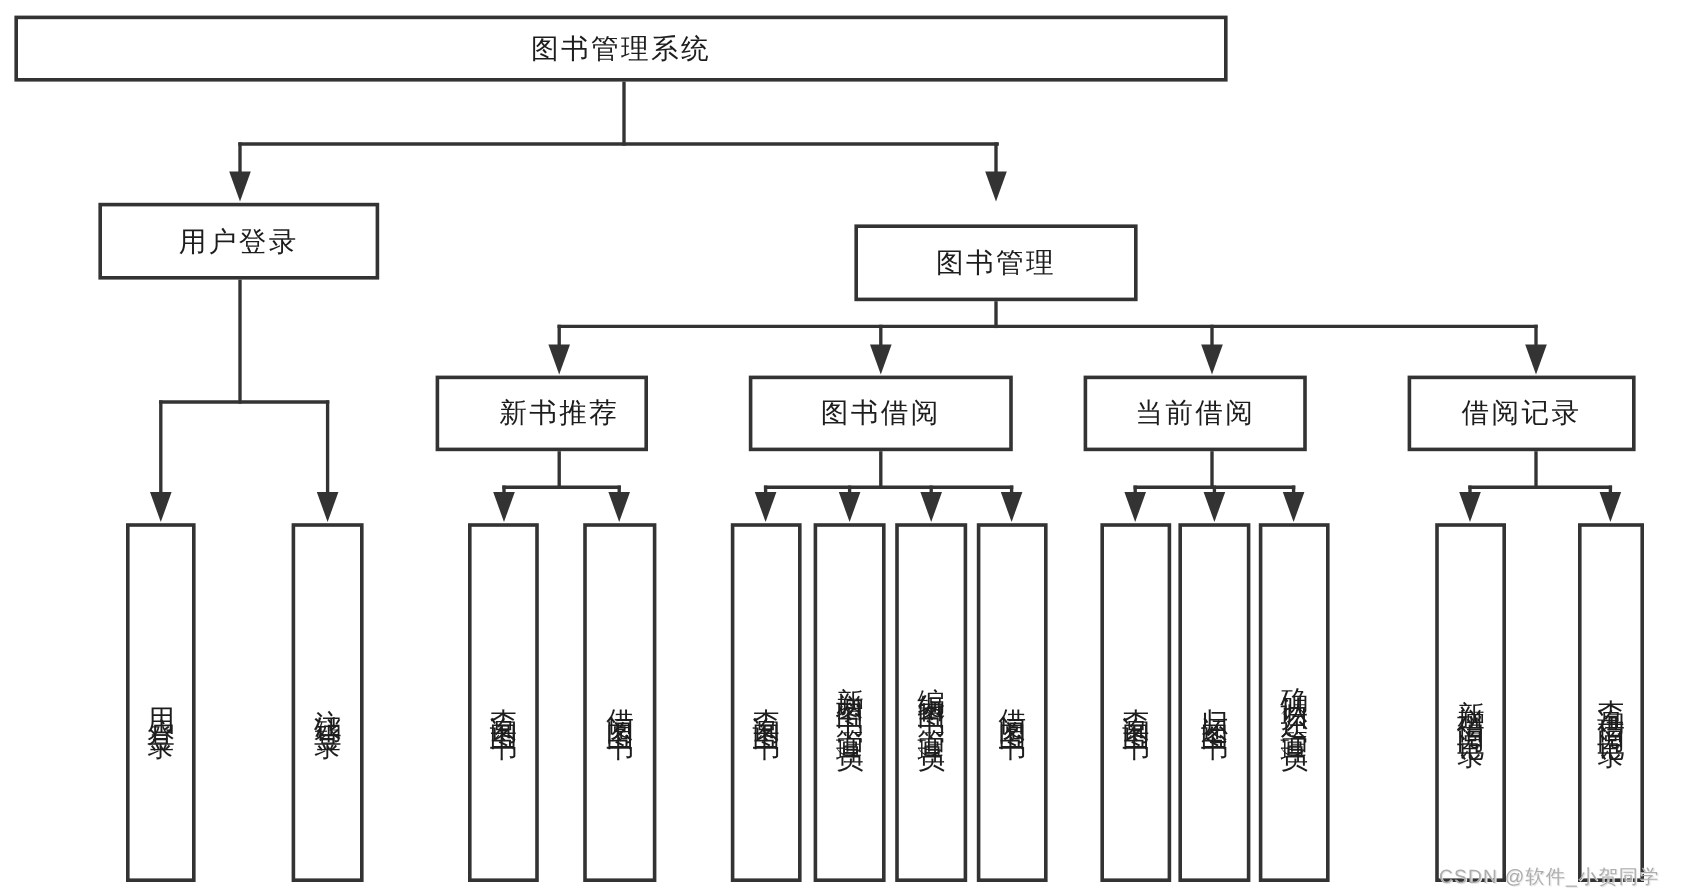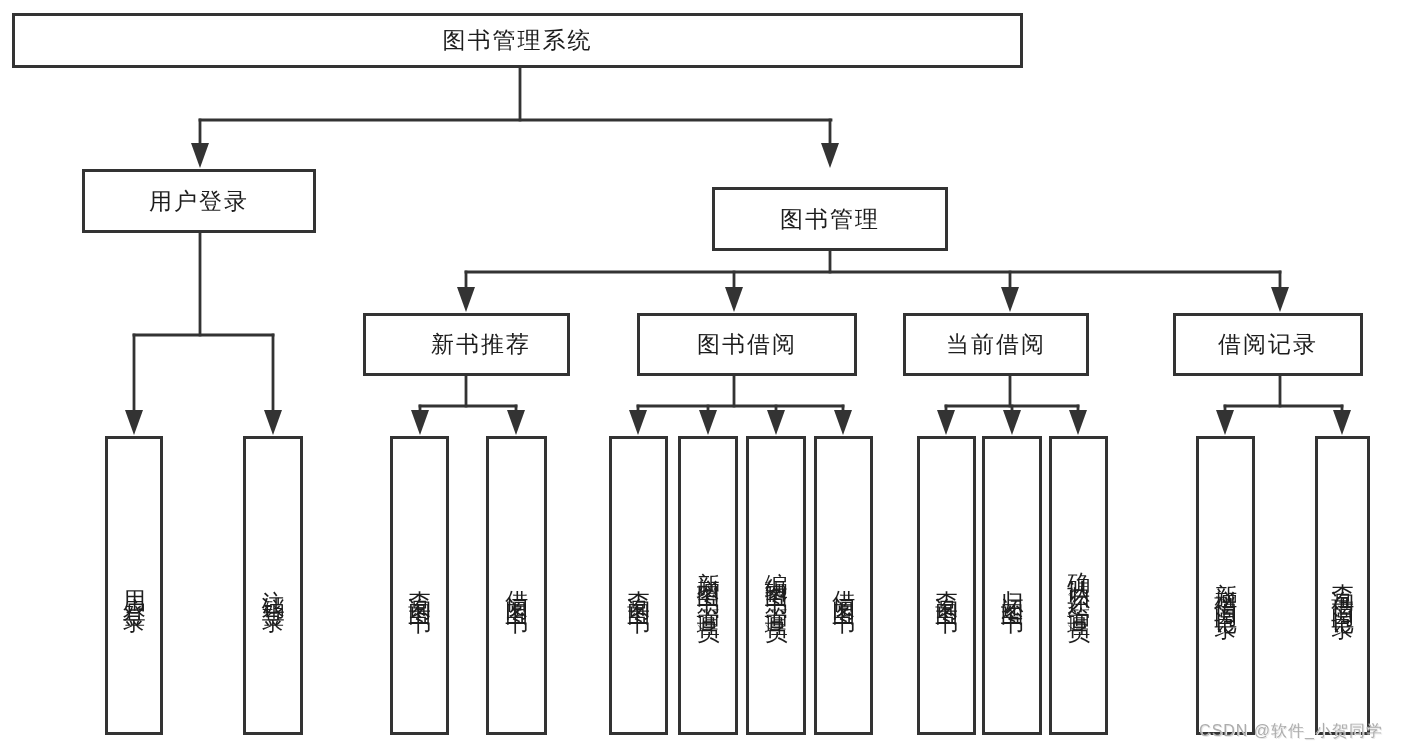--- a/index.html
+++ b/index.html
@@ -32,22 +32,22 @@
   .leaf span{
     writing-mode:vertical-rl;
     text-orientation:mixed;
     letter-spacing:7px;
     line-height:1.1;
     white-space:nowrap;
   }
   #n-root{left:12px;top:13px;width:1011px;height:55px;}
   #n-login{left:82px;top:169px;width:234px;height:64px;}
   #n-mgmt{left:712px;top:169px;width:236px;height:64px;margin-top:18px;}
-  #n-nb{left:363px;top:313px;width:207px;height:63px;padding-left:29px;}
-  #n-br{left:624px;top:313px;width:220px;height:63px;margin-left:13px;}
+  #n-nb{left:363px;top:313px;width:177px;height:63px;padding-left:29px;}
+  #n-br{left:624px;top:313px;width:220px;height:63px;}
   #n-cu{left:903px;top:313px;width:186px;height:63px;}
   #n-re{left:1173px;top:313px;width:190px;height:63px;}
   #f1{left:105px;width:58px;}
   #f2{left:243px;width:60px;}
   #f3{left:390px;width:59px;}
   #f4{left:486px;width:61px;}
   #f5{left:609px;width:59px;}
   #f6{left:678px;width:60px;}
   #f7{left:746px;width:60px;}
   #f8{left:814px;width:59px;}

